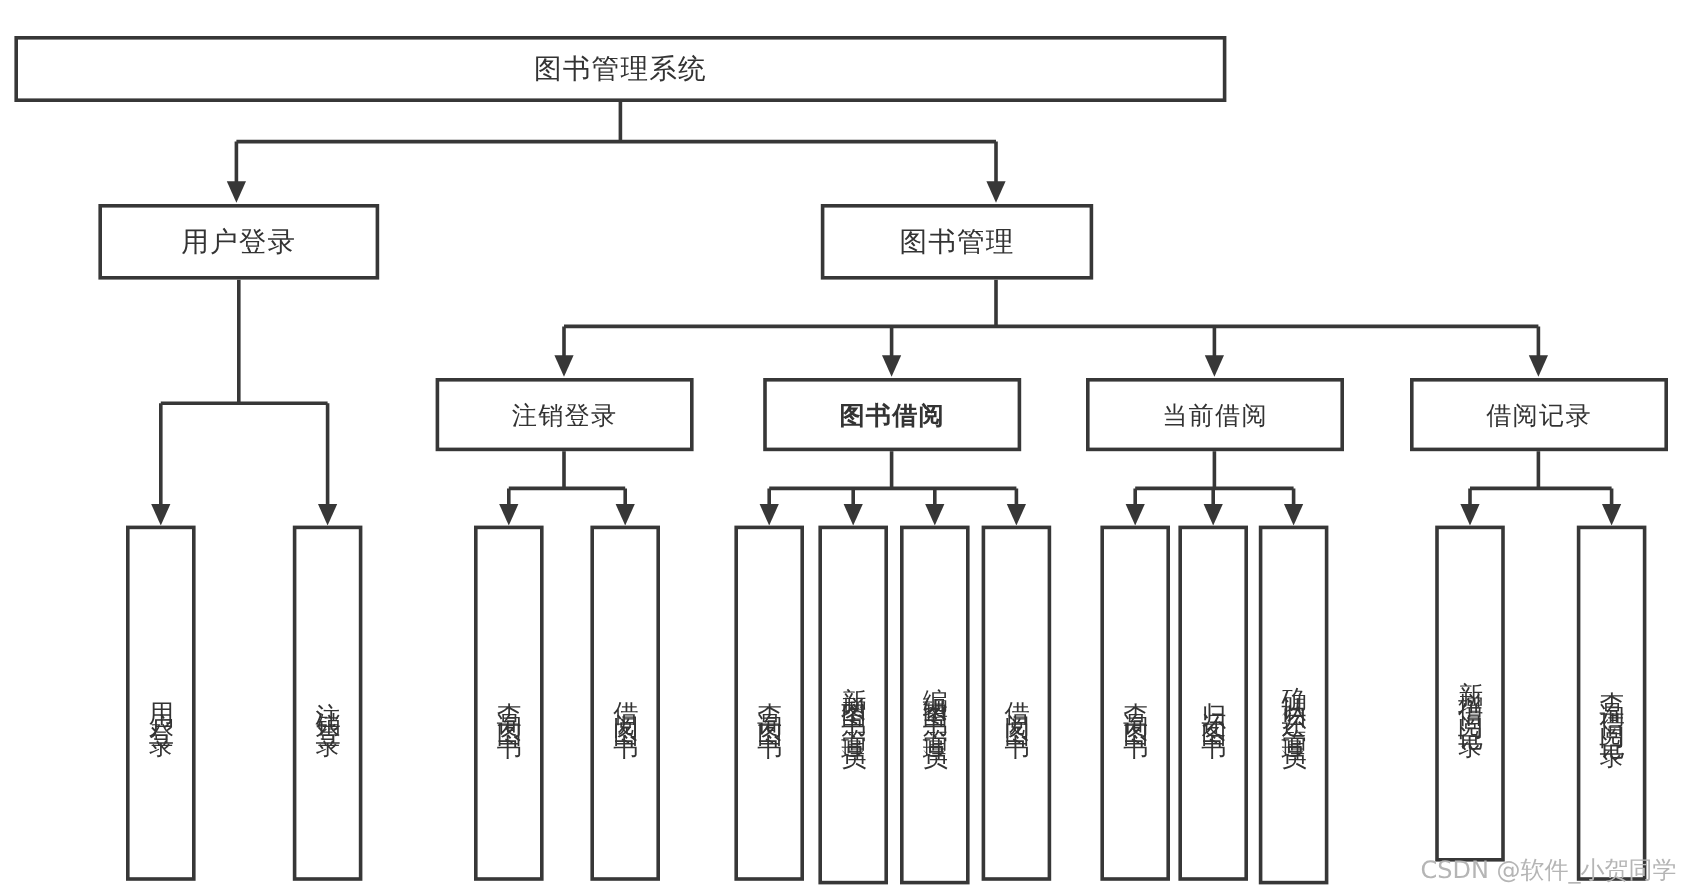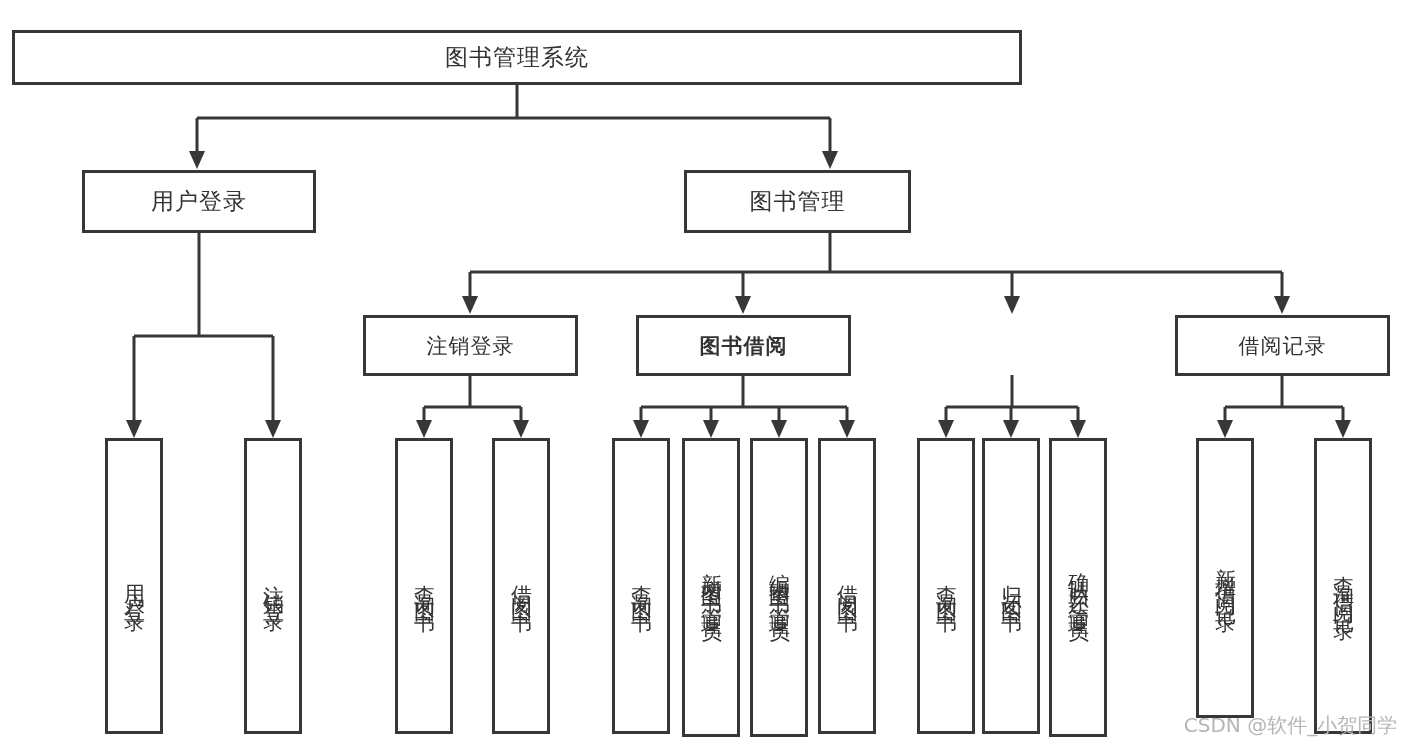--- a/index.html
+++ b/index.html
@@ -122,20 +122,21 @@
     </g>
   </svg>
 
   <div class="hbox" style="left:12px; top:30px; width:1010px; height:55px;">图书管理系统</div>
 
   <div class="hbox" style="left:82px; top:170px; width:234px; height:63px;">用户登录</div>
   <div class="hbox" style="left:684px; top:170px; width:227px; height:63px;">图书管理</div>
 
   <div class="hbox" style="left:363px; top:315px; width:215px; height:61px; font-size:21px;">注销登录</div>
   <div class="hbox" style="left:636px; top:315px; width:215px; height:61px; font-size:21px;font-weight:bold;">图书借阅</div>
+  <div class="hbox" style="left:905px; top:315px; width:215px; height:61px; font-size:21px;">当前借阅</div>
   <div class="hbox" style="left:1175px; top:315px; width:215px; height:61px; font-size:21px;">借阅记录</div>
 
   <div class="vbox" style="left:105px; top:438px; width:58px; height:296px;">用户登录</div>
   <div class="vbox" style="left:244px; top:438px; width:58px; height:296px;">注销登录</div>
 
   <div class="vbox" style="left:395px; top:438px; width:58px; height:296px;">查询图书</div>
   <div class="vbox" style="left:492px; top:438px; width:58px; height:296px;">借阅图书</div>
 
   <div class="vbox" style="left:612px; top:438px; width:58px; height:296px;">查询图书</div>
   <div class="vbox long" style="left:682px; top:438px; width:58px; height:299px;">新增图书（管理员）</div>

